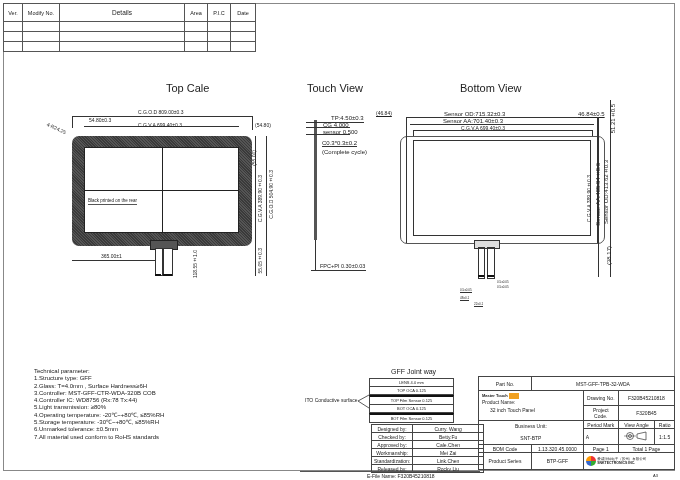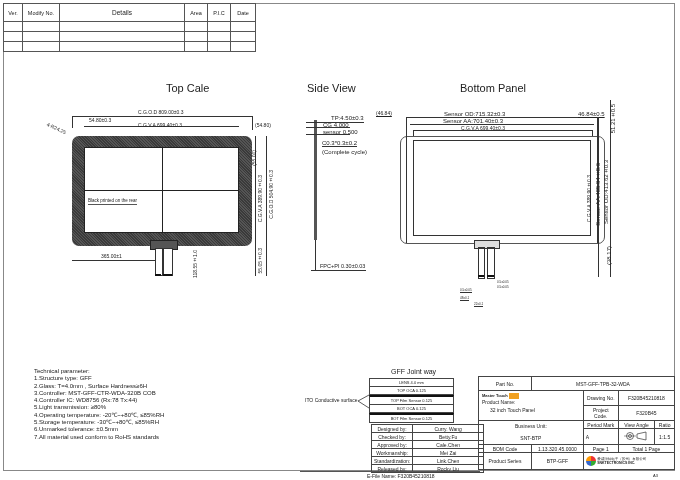--- a/index.html
+++ b/index.html
@@ -54,22 +54,22 @@
         <td></td>
         <td></td>
         <td></td>
         <td></td>
         <td></td>
       </tr>
 </tbody>
   </table>
 
 <div class="t view-title" style="left:166px;top:83px">Top Cale</div>
-<div class="t view-title" style="left:307px;top:83px">Side View</div>
-<div class="t view-title" style="left:460px;top:83px">Bottom Panel</div>
+<div class="t view-title" style="left:307px;top:83px">Touch View</div>
+<div class="t view-title" style="left:460px;top:83px">Bottom View</div>
 
 <div class="abs" style="left:0;top:0;">
 
   <div class="abs" style="left:72px;top:116px;width:180px;border-top:1px solid #333;"></div>
   <div class="abs" style="left:72px;top:116px;height:12px;border-left:1px solid #333;"></div>
   <div class="abs" style="left:252px;top:116px;height:14px;border-left:1px solid #333;"></div>
   <div class="t dim" style="left:138px;top:110px">C.G.O.D 809.00±0.3</div>
   <div class="abs" style="left:84px;top:126px;width:155px;border-top:1px solid #333;"></div>
   <div class="t dim" style="left:89px;top:118px">54.80±0.3</div>
   <div class="t dim" style="left:138px;top:123px">C.G.V.A 699.40±0.3</div>

